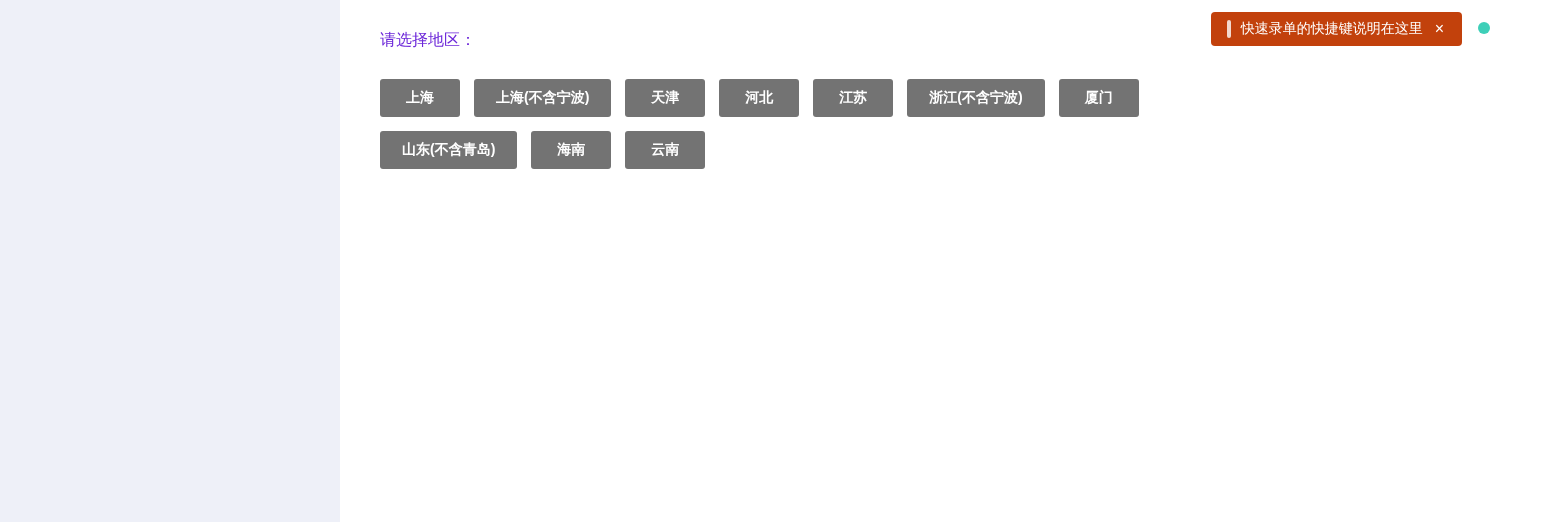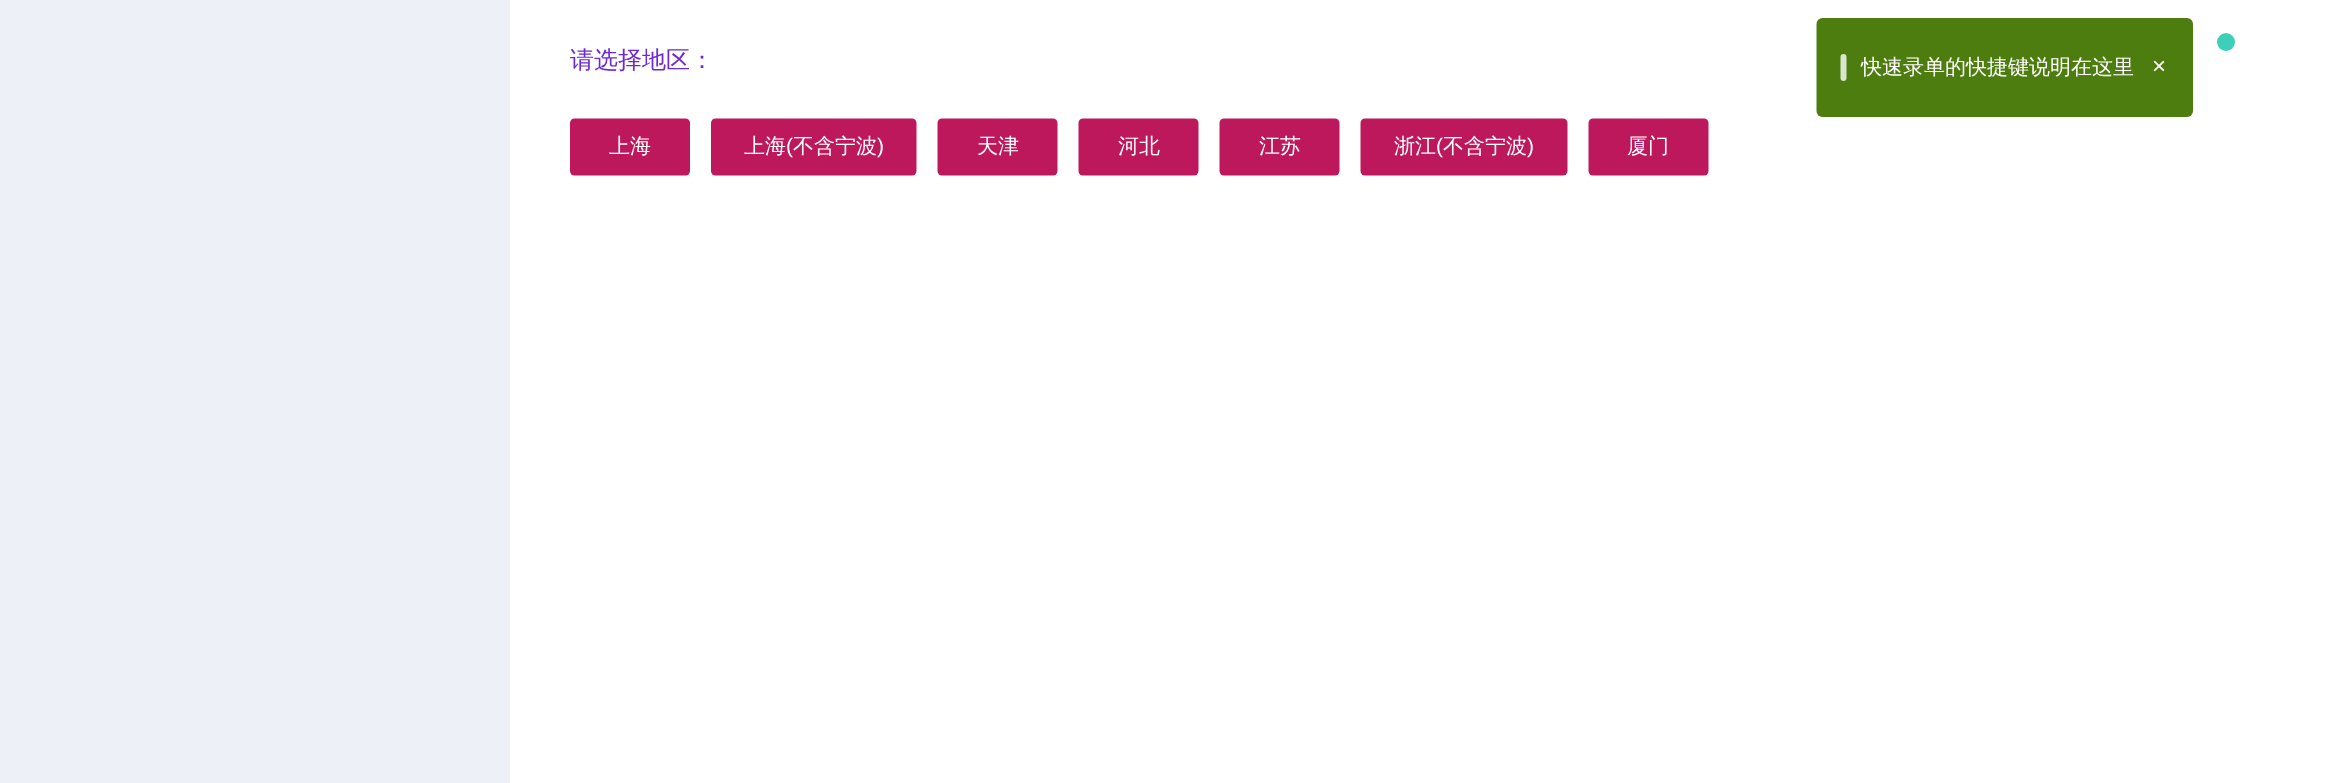--- a/index.html
+++ b/index.html
@@ -44,42 +44,43 @@
     }
 
     .region-buttons-row {
       display: flex;
       flex-wrap: wrap;
       gap: 14px;
       margin-bottom: 14px;
     }
 
     .region-btn {
-      background: #be185d;
+      background: #737373;
       border: none;
       border-radius: 3px;
       color: #ffffff;
       font-size: 14px;
       padding: 10px 22px;
       cursor: pointer;
       min-width: 80px;
       text-align: center;
       white-space: nowrap;
       font-family: 'Microsoft YaHei', '微软雅黑', Arial, sans-serif;
+      font-weight: bold;
     }
 
     
     .tooltip-banner {
       position: absolute;
       top: 12px;
       right: 100px;
-      background: #4d7c0f;
+      background: #c2410c;
       color: #ffffff;
       font-size: 14px;
-      padding: 24px 16px;
+      padding: 8px 16px;
       border-radius: 4px;
       display: flex;
       align-items: center;
       gap: 10px;
       white-space: nowrap;
     }
 
     .tooltip-banner .bar {
       width: 4px;
       height: 18px;
@@ -122,20 +123,26 @@
 
   <button class="region-btn">上海</button>
       <button class="region-btn">上海(不含宁波)</button>
       <button class="region-btn">天津</button>
       <button class="region-btn">河北</button>
       <button class="region-btn">江苏</button>
       <button class="region-btn">浙江(不含宁波)</button>
       <button class="region-btn">厦门</button>
     </div>
 
+  <div class="region-buttons-row">
+
+  <button class="region-btn">山东(不含青岛)</button>
+      <button class="region-btn">海南</button>
+      <button class="region-btn">云南</button>
+    </div>
 </div>
 
 <div class="tooltip-banner">
   <span class="bar"></span>
   <span>快速录单的快捷键说明在这里</span>
   <button class="close-btn">×</button>
 </div>
 
 <div class="tooltip-dot"></div>
 

